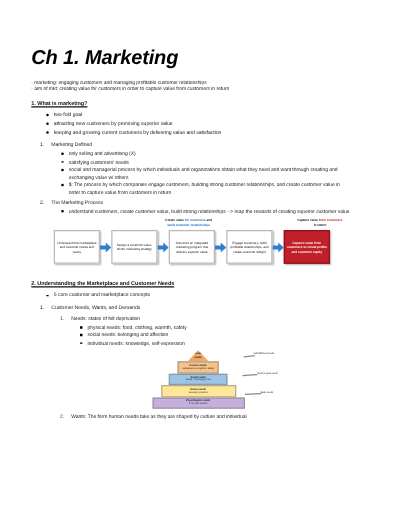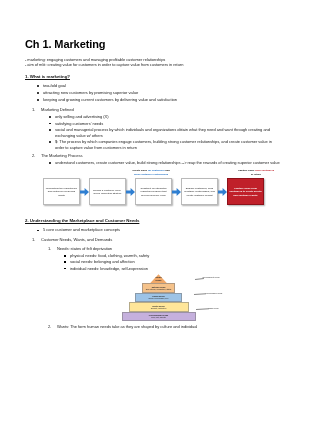--- a/index.html
+++ b/index.html
@@ -19,25 +19,26 @@
   .page {
     position: relative;
     width: 300px;
     height: 425px;
     background: #fff;
     box-sizing: border-box;
     padding: 38px 20px 0 25px;
   }
 
   .doc-title {
-    font-size: 11px;
+    font-size: 16px;
     font-weight: bold;
     letter-spacing: -0.1px;
     margin: 0 0 7px 0;
     color: #000;
+    font-style: italic;
   }
 
   .dash-line {
     font-size: 4.0px;
     line-height: 5.1px;
     color: #1c1c1c;
     letter-spacing: -0.04px;
     white-space: nowrap;
   }
 

